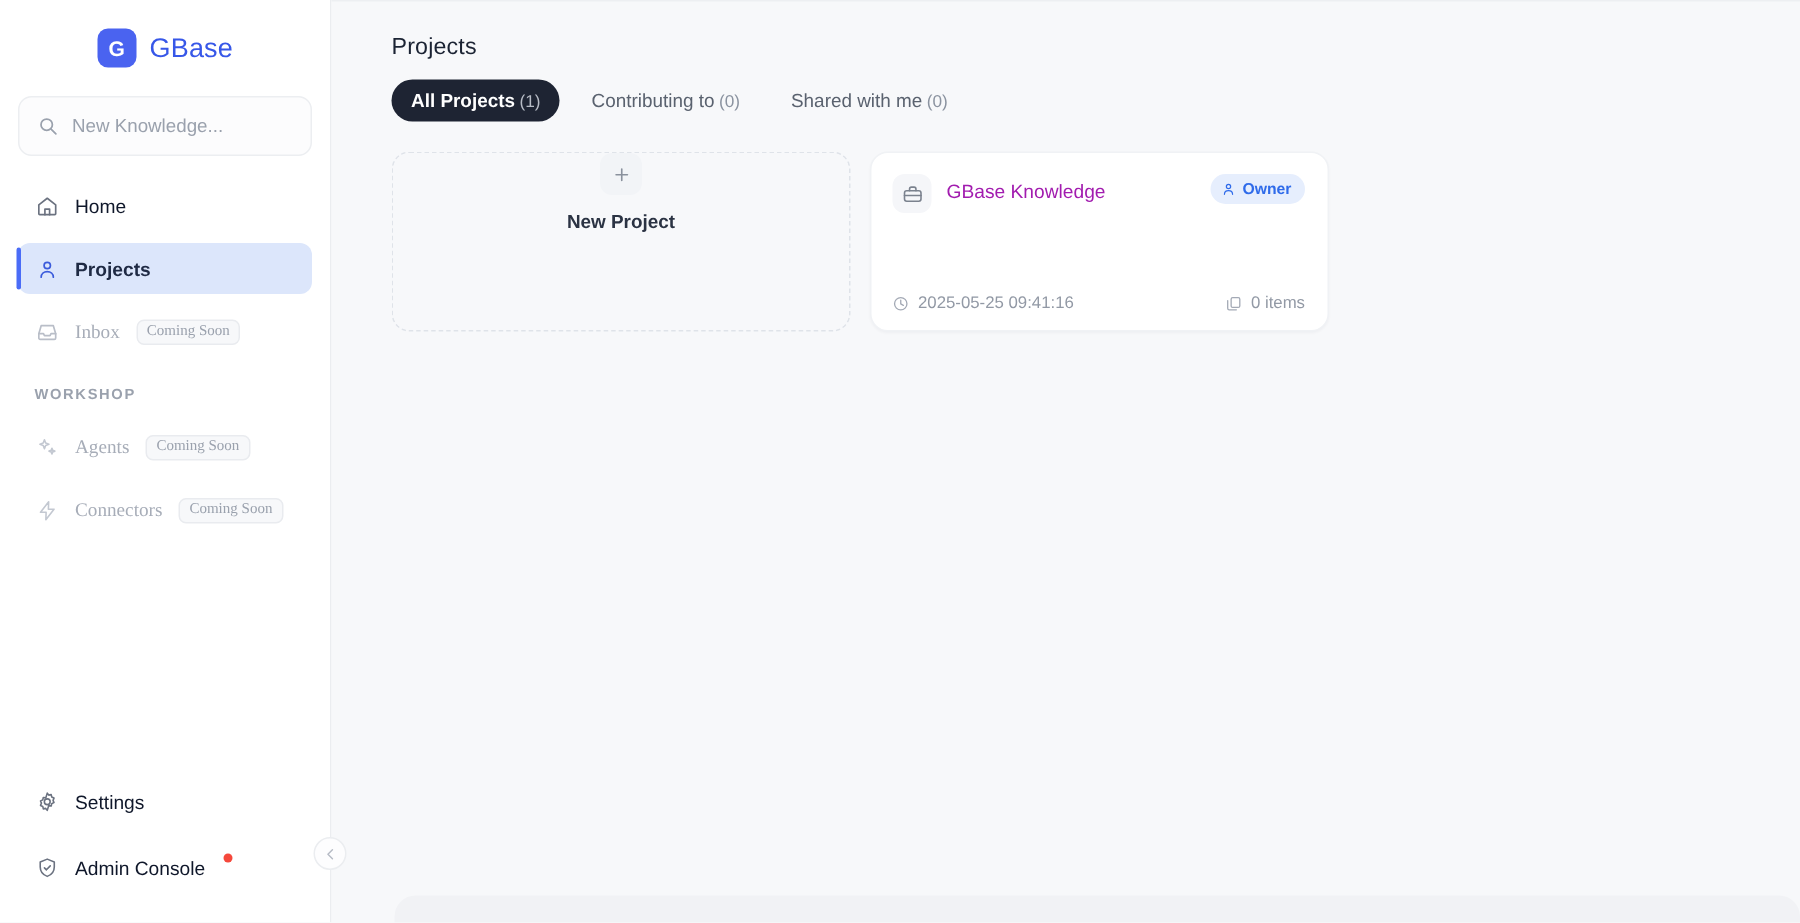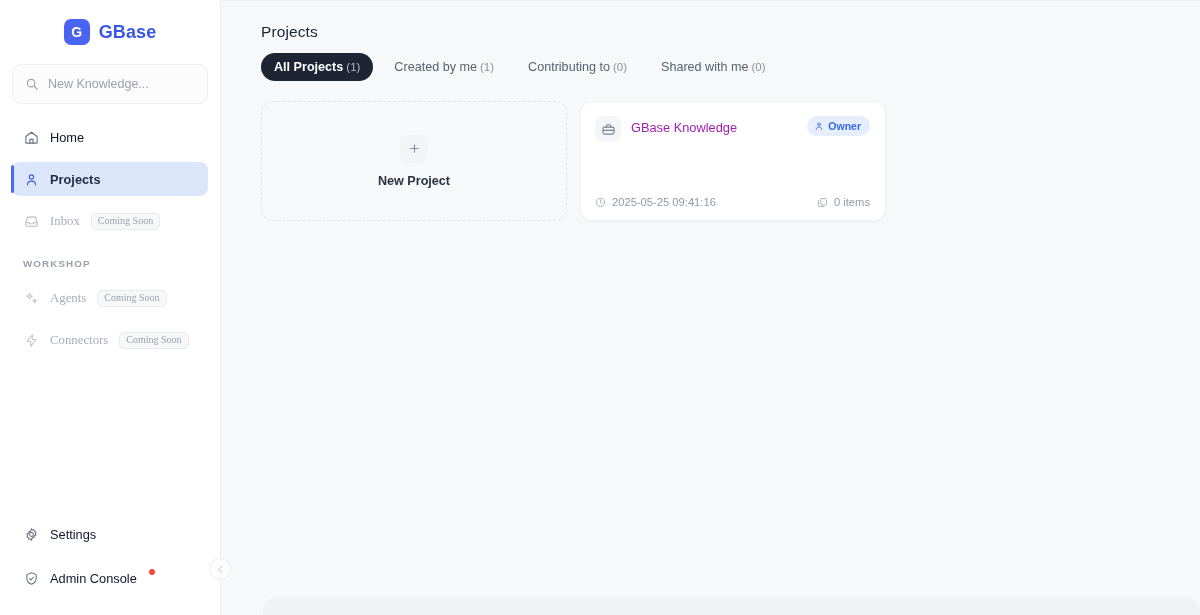--- a/index.html
+++ b/index.html
@@ -25,21 +25,21 @@
     gap: 9px; height: 58px; padding-top: 6px;
   }
   .brand-mark {
     width: 26px; height: 26px; border-radius: 7px;
     background: #4a63f0;
     color: #fff; font-size: 14px; font-weight: 700;
     display: flex; align-items: center; justify-content: center;
     letter-spacing: 0;
   }
   .brand-name {
-    font-size: 18px; font-weight: 700; color: #3757e8; letter-spacing: .1px;
+    font-size: 18px; font-weight: 400; color: #3757e8; letter-spacing: .1px;
   }
 
   .search-box {
     margin: 6px 12px 0 12px;
     height: 40px;
     border: 1px solid #eceef1;
     border-radius: 9px;
     background: #fcfcfd;
     display: flex; align-items: center;
     gap: 9px; padding: 0 12px;
@@ -118,21 +118,21 @@
 
   .cards { display: flex; gap: 13px; margin-top: 20px; }
   .card {
     width: 306px; height: 120px; border-radius: 12px;
     background: #ffffff;
   }
   .card-new {
     border: 1.4px dashed #dfe3e9;
     background: transparent;
     display: flex; flex-direction: column;
-    align-items: center; justify-content: center; gap: 11px;
+    align-items: center; justify-content: flex-start; gap: 11px;
     cursor: pointer;
   }
   .plus-sq {
     width: 28px; height: 28px; border-radius: 8px; background: #f2f4f7;
     display: flex; align-items: center; justify-content: center;
     color: #8a919d; font-size: 16px; line-height: 1;
   }
   .card-new-label { font-size: 12.6px; font-weight: 600; color: #2b3343; }
 
   .card-project {
@@ -283,23 +283,20 @@
     </div>
   </aside>
 
   <section class="main">
 
     <h1 class="page-title">Projects</h1>
 
     <div class="tabs">
       <div class="tab active">
         <span>All Projects</span><span class="cnt">(1)</span>
-      </div>
-      <div class="tab">
-        <span>Created by me</span><span class="cnt">(1)</span>
       </div>
       <div class="tab">
         <span>Contributing to</span><span class="cnt">(0)</span>
       </div>
       <div class="tab">
         <span>Shared with me</span><span class="cnt">(0)</span>
       </div>
     </div>
 
     <div class="cards">

